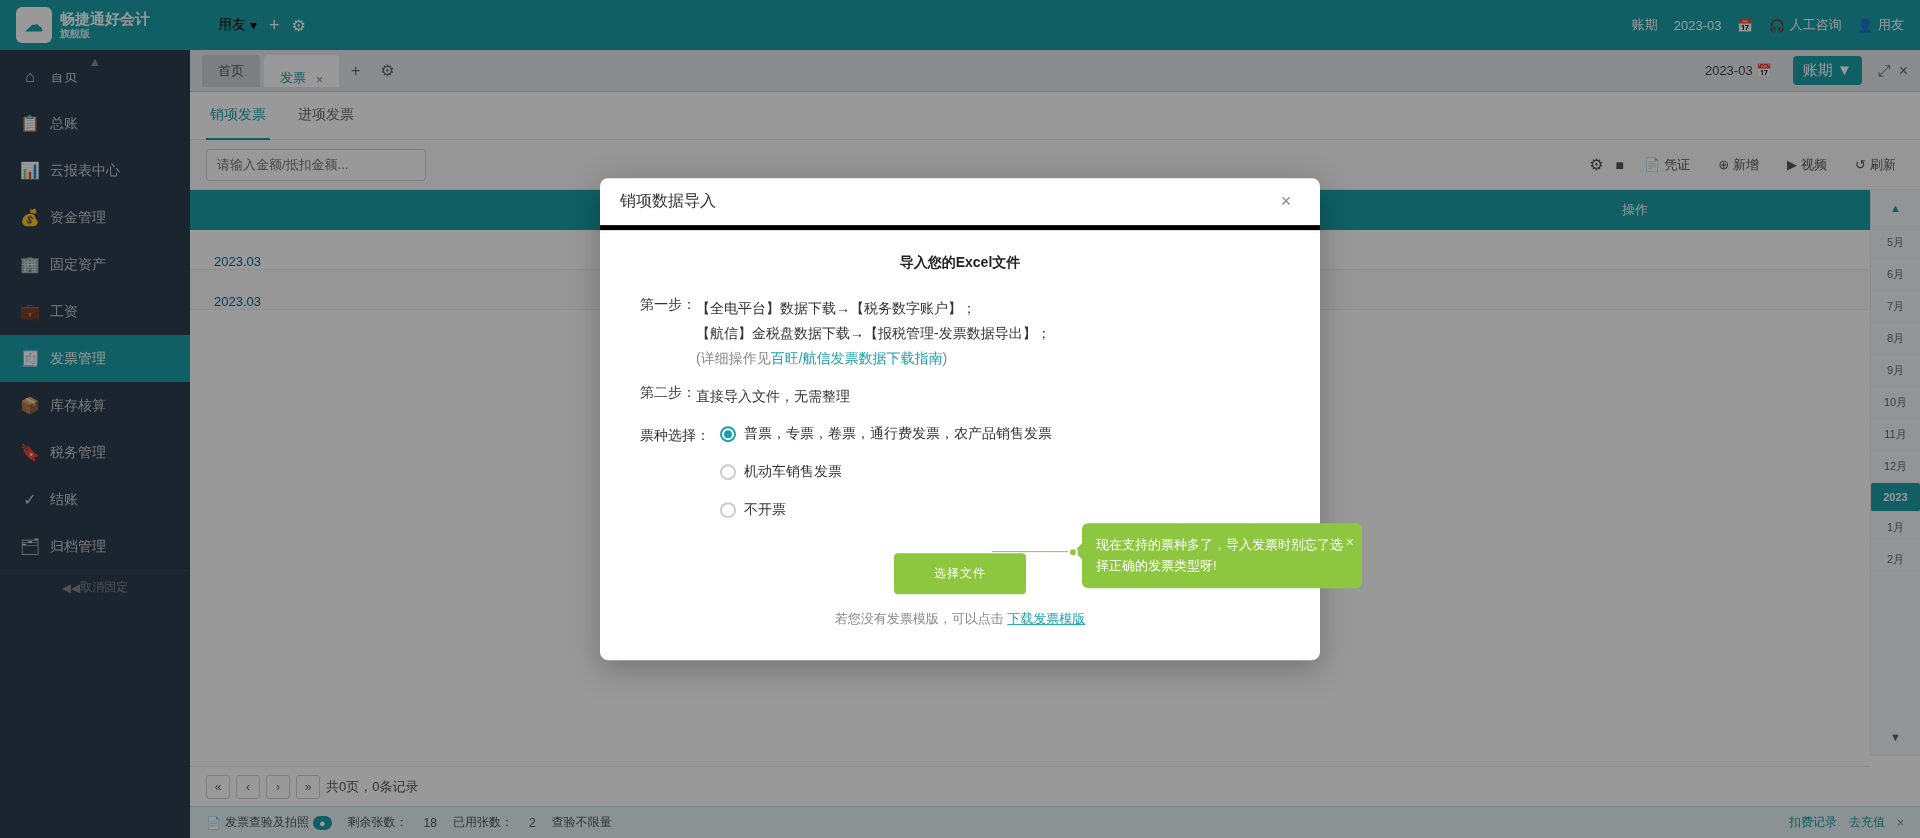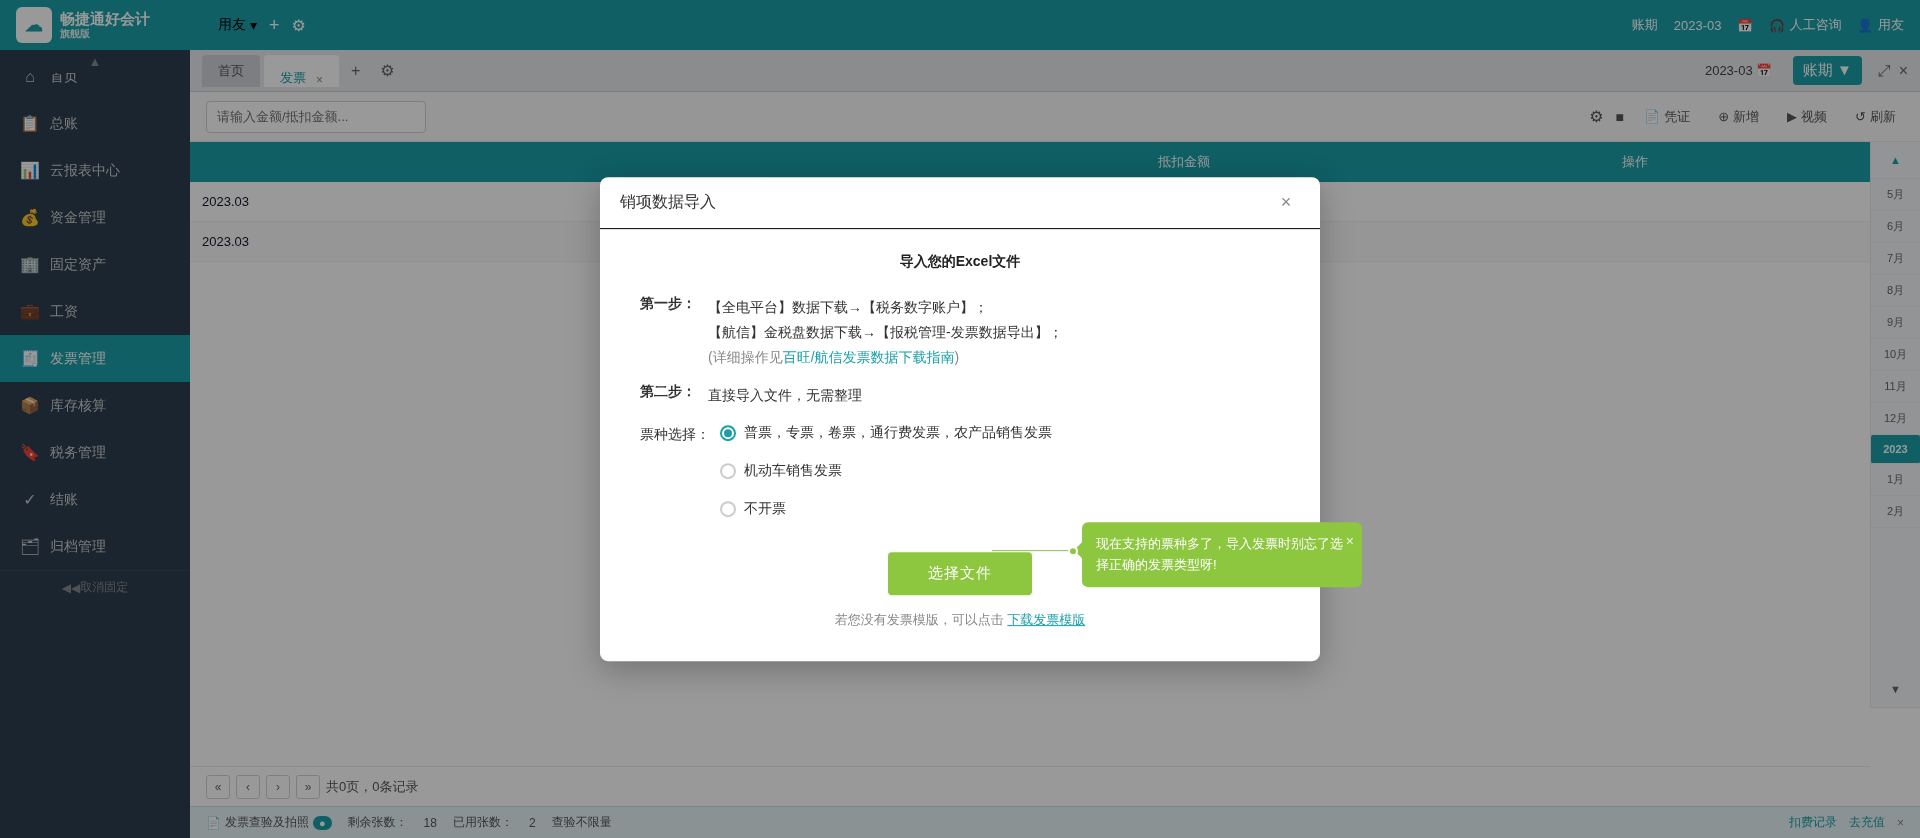--- a/index.html
+++ b/index.html
@@ -105,22 +105,22 @@
     
     .table-header {
       height: 40px; background: #1a9fa8; display: flex; align-items: center;
       padding: 0 16px; color: white; font-size: 13px;
     }
     .th-col { flex: 1; padding: 0 8px; }
     .th-col.narrow { flex: 0.5; }
 
     
     .table-row {
-      height: 40px; display: flex; align-items: center; padding: 0 4px;
-      border-bottom: 1px solid #f0f0f0; font-size: 13px; color: #0f172a;
+      height: 40px; display: flex; align-items: flex-end; padding: 0 16px;
+      border-bottom: 1px solid #f0f0f0; font-size: 13px; color: #0369a1;
     }
     .table-row:nth-child(even) { background: #fafafa; }
     .td-col { flex: 1; padding: 0 8px; }
 
     
     .right-panel {
       position: absolute; right: 0; top: 0; bottom: 0; width: 50px;
       background: #f5f7fa; border-left: 1px solid #e8eaed;
       display: flex; flex-direction: column; align-items: center;
     }
@@ -146,48 +146,48 @@
     }
 
     
     .modal {
       position: fixed; top: 50%; left: 50%; transform: translate(-50%, -50%);
       width: 720px; background: white; border-radius: 8px; z-index: 201;
       box-shadow: 0 8px 32px rgba(0,0,0,0.25); overflow: visible;
     }
     .modal-header {
       height: 52px; display: flex; align-items: center; padding: 0 20px;
-      border-bottom: 1px solid #000000; font-size: 16px; font-weight: 500; color: #333;
+      border-bottom: 5px solid #000000; font-size: 16px; font-weight: 500; color: #333;
     }
     .modal-close {
       margin-left: auto; cursor: pointer; color: #888; font-size: 18px;
       width: 28px; height: 28px; display: flex; align-items: center; justify-content: center;
     }
     .modal-body { padding: 24px 40px; }
     .modal-title {
       text-align: center; font-size: 14px; font-weight: bold; color: #222; margin-bottom: 24px;
     }
     .step-row { display: flex; margin-bottom: 12px; font-size: 14px; color: #333; }
-    .step-label { white-space: nowrap; font-weight: 700; margin-right: 12px; }
+    .step-label { white-space: nowrap; font-weight: 400; margin-right: 0; }
     .step-content { line-height: 1.8; }
     .step-content .link { color: #1a9fa8; cursor: pointer; text-decoration: none; }
     .step-content .hint { color: #888; font-size: 14px; }
     .ticket-selection { margin: 16px 0; font-size: 14px; color: #333; }
     .ticket-row { display: flex; align-items: center; gap: 8px; margin-bottom: 10px; font-size: 14px; }
     .radio {
       width: 16px; height: 16px; border-radius: 50%; border: 2px solid #ccc;
       display: flex; align-items: center; justify-content: center; flex-shrink: 0; cursor: pointer;
     }
     .radio.checked { border-color: #1a9fa8; }
     .radio.checked::after {
       content: ''; width: 8px; height: 8px; background: #1a9fa8; border-radius: 50%;
     }
     .select-file-btn {
       display: block; margin: 24px auto 8px; background: #8dc63f; color: white;
-      border: none; border-radius: 4px; padding: 12px 40px; font-size: 15px;
+      border: none; border-radius: 4px; padding: 12px 40px; font-size: 12px;
       cursor: pointer; font-weight: 500; letter-spacing: 1px;
     }
     .download-hint {
       text-align: center; font-size: 13px; color: #888; margin-top: 16px; padding-bottom: 8px;
     }
     .download-hint .link { color: #1a9fa8; cursor: pointer; }
 
     
     .tooltip-balloon {
       position: absolute; right: -310px; top: 60px;
@@ -344,20 +344,28 @@
 
     <div style="margin-left:16px;display:flex;align-items:center;gap:8px;">
       <button class="btn-primary" style="font-size:15px;padding:5px 10px;">账期 ▼</button>
       <span style="cursor:pointer;color:#666;font-size:16px;margin-left:8px;">⤢</span>
       <span style="cursor:pointer;color:#666;font-size:16px;">×</span>
     </div>
   </div>
 
   <div class="content-area">
 
+    <div class="invoice-tabs">
+      <div class="invoice-tab active">
+        <span>销项发票</span>
+      </div>
+      <div class="invoice-tab">
+        <span>进项发票</span>
+      </div>
+    </div>
 
     <div class="toolbar">
       <input class="search-input" placeholder="请输入金额/抵扣金额..." style="">
       <div class="toolbar-right">
         <span style="cursor:pointer;color:#555;font-size:16px;">⚙</span>
         <span style="cursor:pointer;color:#555;font-size:14px;">■</span>
         <div class="toolbar-btn">
           <span>📄</span>
           <span>凭证</span>
         </div>

